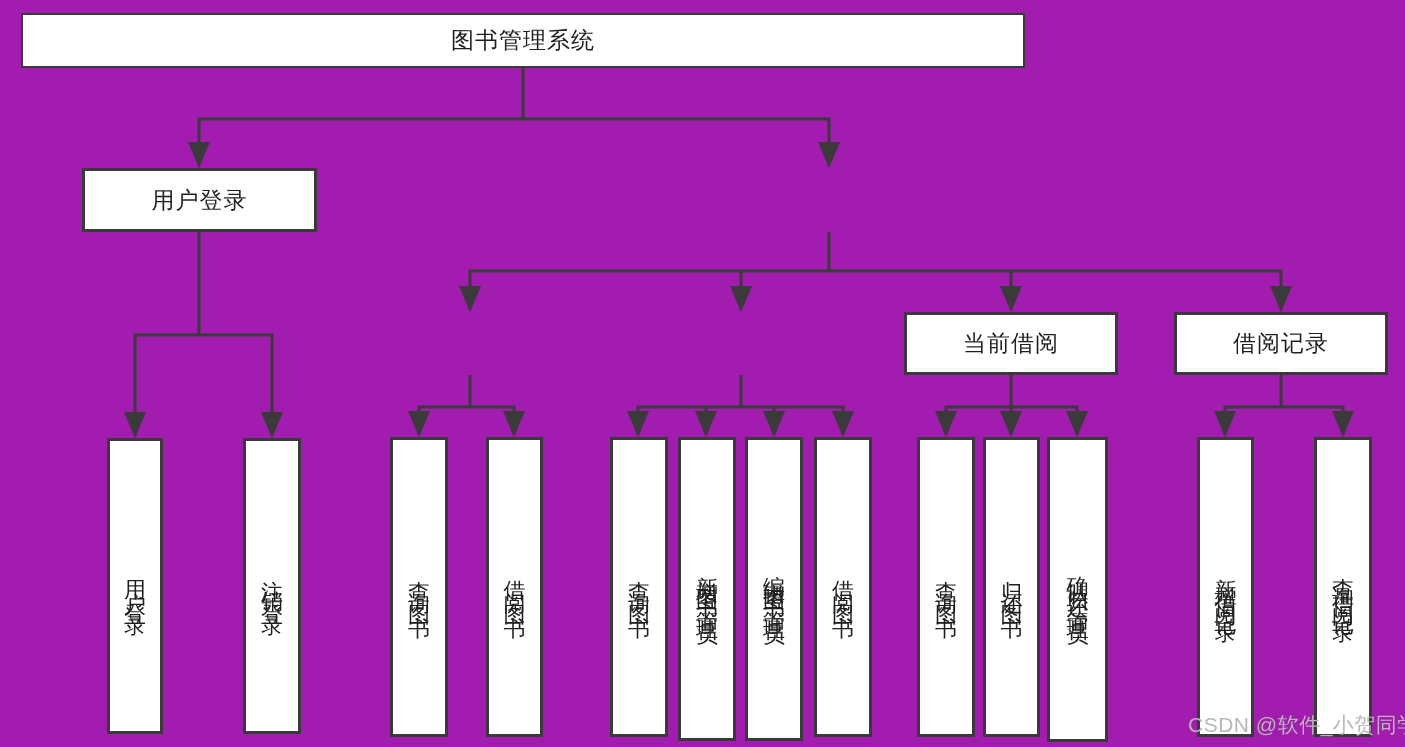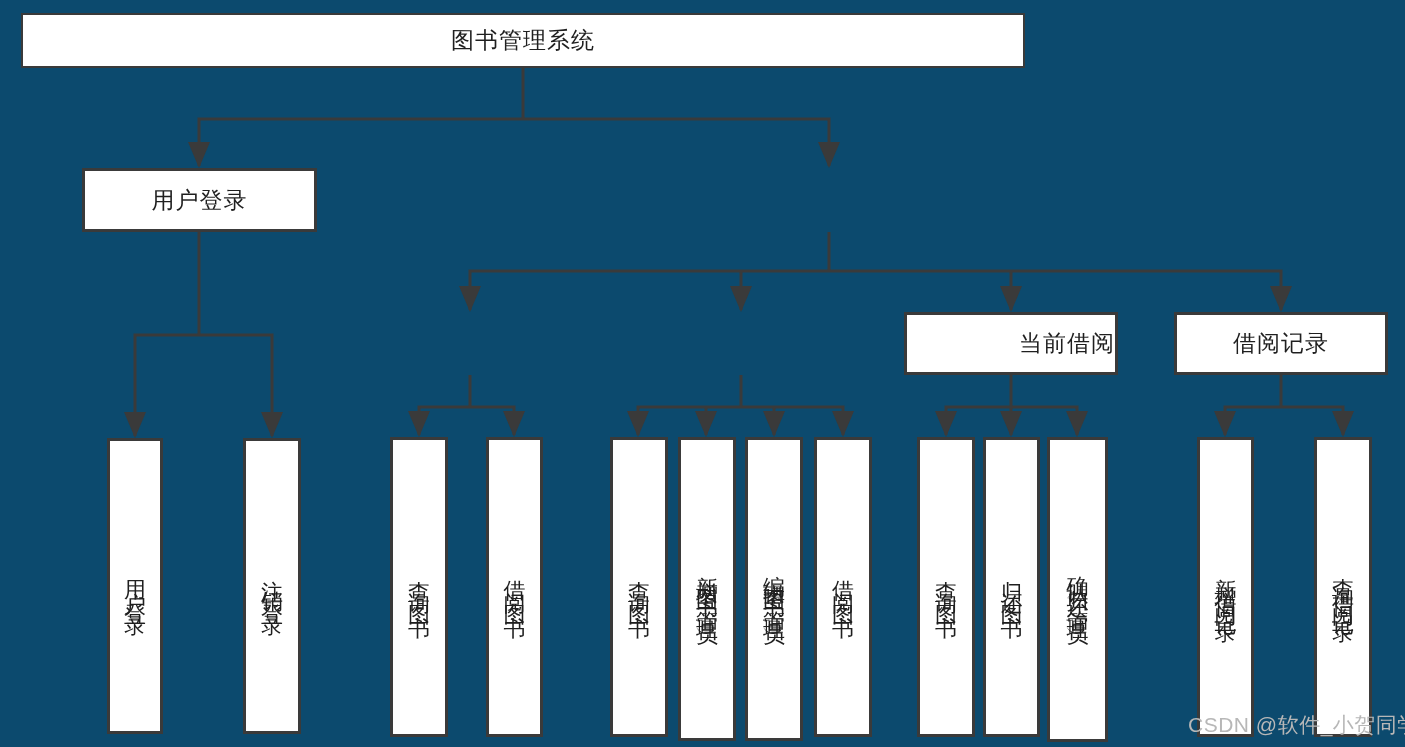--- a/index.html
+++ b/index.html
@@ -4,21 +4,21 @@
 <style>
   html, body {
     margin: 0;
     padding: 0;
     background: #ffffff;
   }
   #canvas {
     position: relative;
     width: 1405px;
     height: 747px;
-    background: #0c4a6e;
+    background: #a21caf;
     font-family: "Liberation Sans", "DejaVu Sans", sans-serif;
     overflow: hidden;
   }
   #connectors {
     position: absolute;
     left: 0;
     top: 0;
     pointer-events: none;
   }
   .node {
@@ -49,21 +49,21 @@
   .v-short .vlabel  { letter-spacing: 12px; }
   .v-medium .vlabel { letter-spacing: 9px; }
   .v-long .vlabel   { letter-spacing: 7px; }
 
   
   .root        { left: 21px;   top: 13px;  width: 1004px; height: 55px; }
   .lv2-login   { left: 82px;   top: 168px; width: 235px;  height: 64px; }
   .lv2-mgmt    { left: 712px;  top: 168px; width: 235px;  height: 64px; }
   .lv3-newrec  { left: 363px;  top: 312px; width: 214px;  height: 63px; }
   .lv3-borrow  { left: 634px;  top: 312px; width: 214px;  height: 63px; }
-  .lv3-current { left: 904px;  top: 312px; width: 214px;  height: 63px; justify-content: flex-end; }
+  .lv3-current { left: 904px;  top: 312px; width: 214px;  height: 63px; }
   .lv3-records { left: 1174px; top: 312px; width: 214px;  height: 63px; }
 
   .lf-userlogin { left: 107px;  top: 438px; width: 56px; height: 296px; }
   .lf-logout    { left: 243px;  top: 438px; width: 58px; height: 296px; }
   .lf-q1        { left: 390px;  top: 437px; width: 58px; height: 300px; }
   .lf-b1        { left: 486px;  top: 437px; width: 57px; height: 300px; }
   .lf-q2        { left: 610px;  top: 437px; width: 58px; height: 300px; }
   .lf-add       { left: 678px;  top: 437px; width: 58px; height: 304px; }
   .lf-edit      { left: 745px;  top: 437px; width: 58px; height: 304px; }
   .lf-b2        { left: 814px;  top: 437px; width: 58px; height: 300px; }

